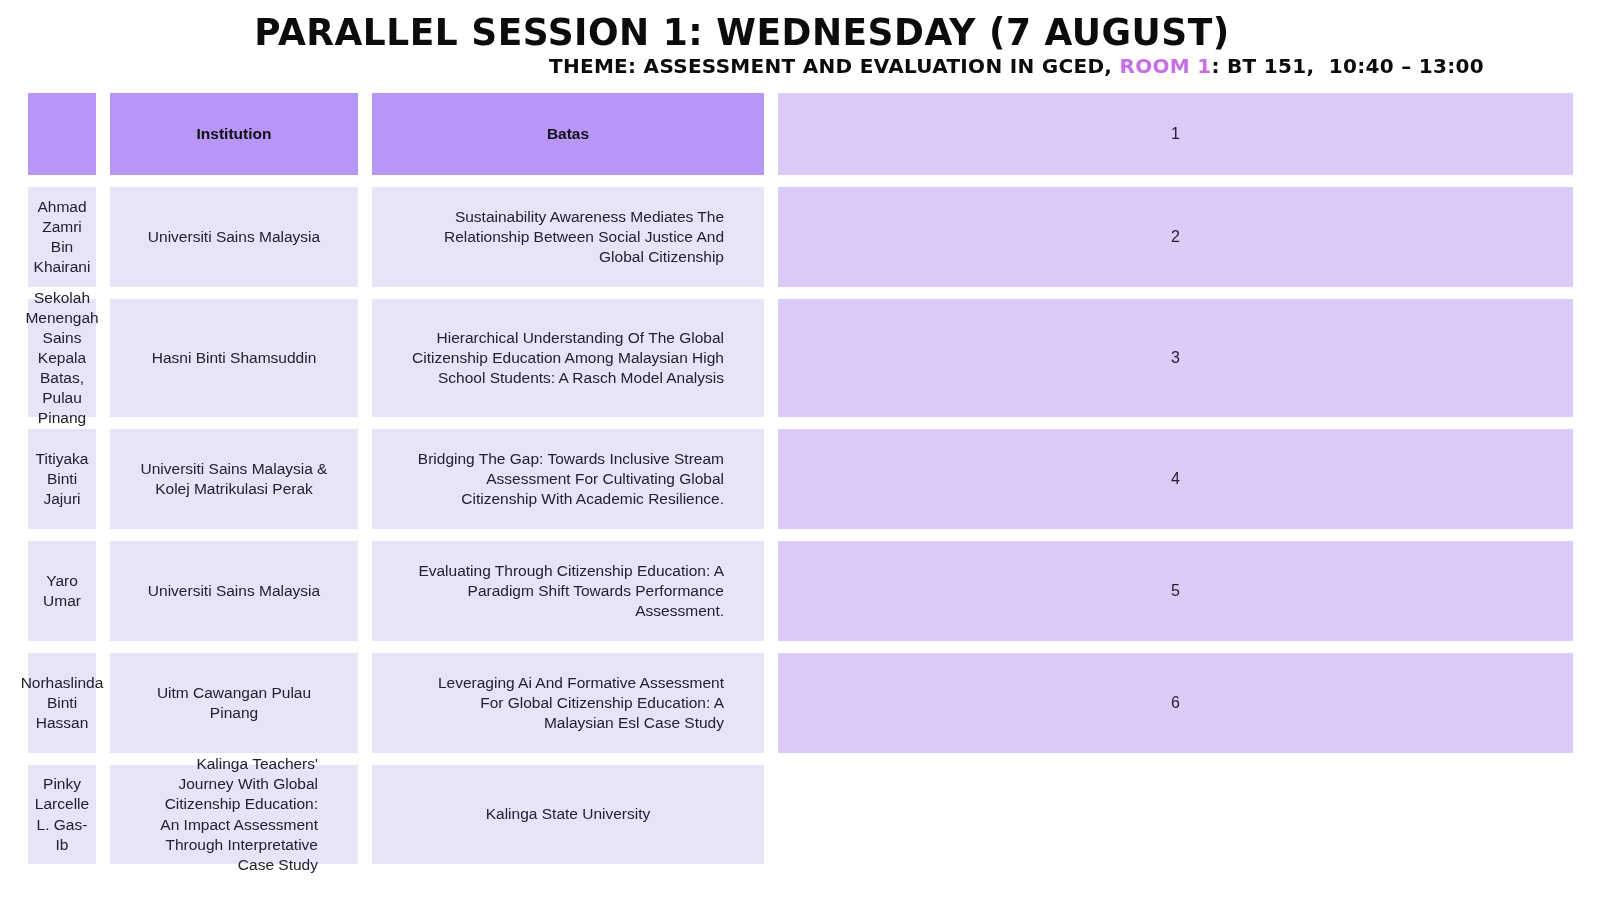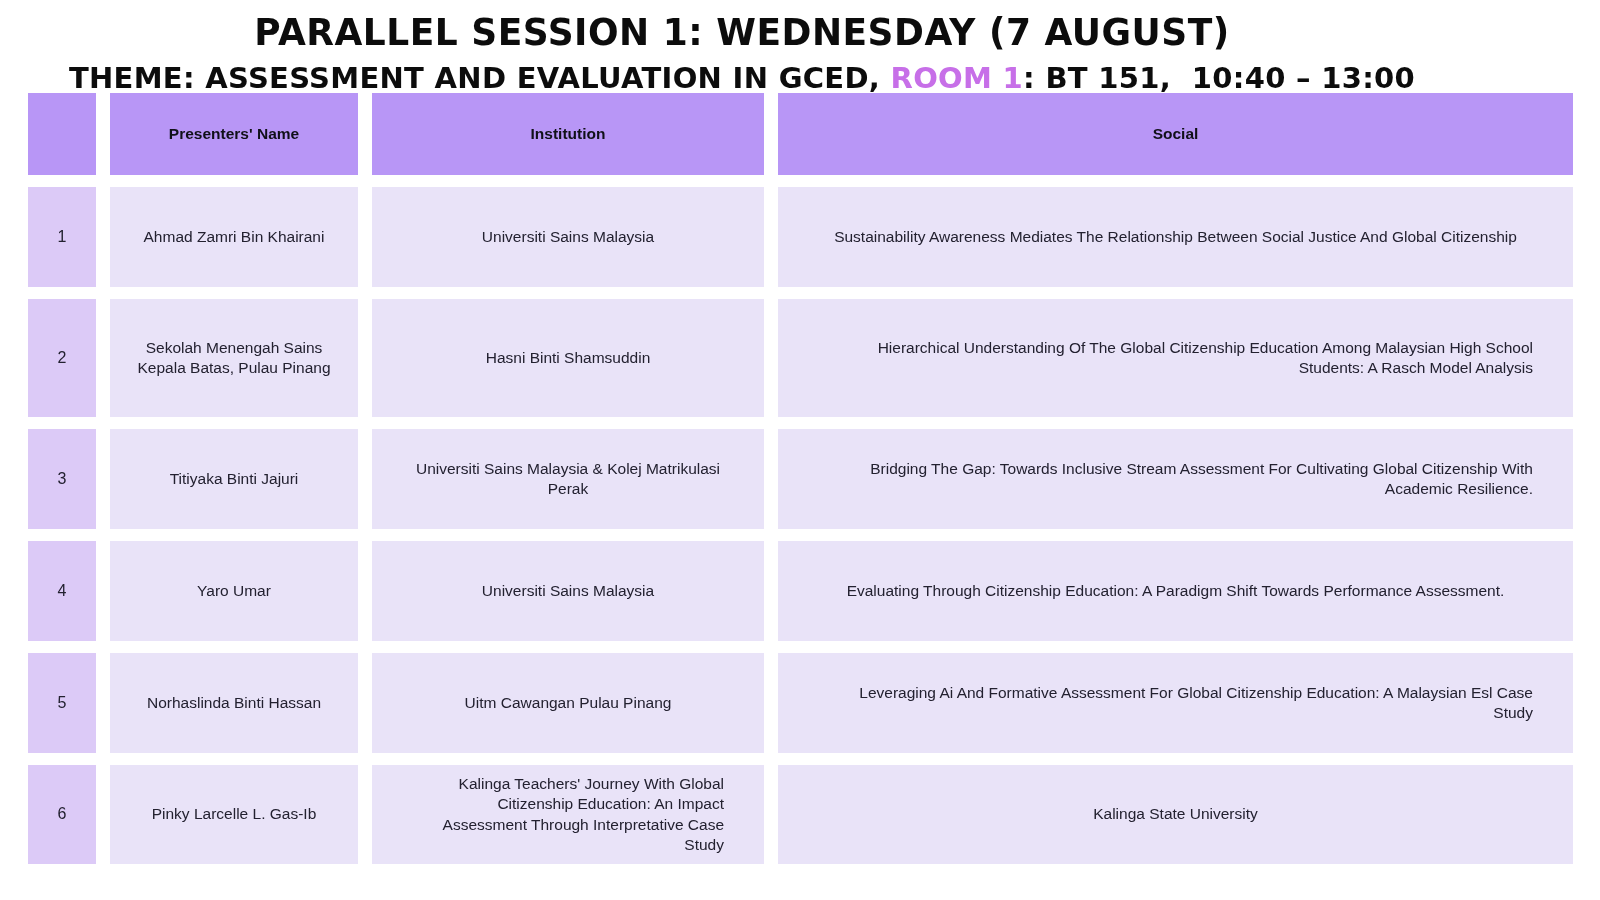--- a/index.html
+++ b/index.html
@@ -19,27 +19,28 @@
     margin-top: 10px;
     font-family: "DejaVu Sans", sans-serif;
     font-size: 36px;
     font-weight: 800;
     letter-spacing: 0.5px;
     color: #0c0c0c;
     transform: scaleY(1.05);
     transform-origin: top center;
   }
   .session-subtitle {
-    margin-top: 10px;
+    margin-top: 3px;
     font-family: "DejaVu Sans", sans-serif;
-    font-size: 29px;
+    font-size: 20px;
     font-weight: 800;
     letter-spacing: 0.3px;
     color: #0c0c0c;
     white-space: pre;
+    text-align: right;
   }
   .room-accent {
     color: #c76fe8;
   }
   .schedule-table {
     position: absolute;
     left: 28px;
     top: 93px;
     width: 1545px;
     display: grid;
@@ -82,23 +83,22 @@
 <body>
 
 <div class="page-header">
   <div class="session-title">PARALLEL SESSION 1: WEDNESDAY (7 AUGUST)</div>
   <div class="session-subtitle"><span>THEME: ASSESSMENT AND EVALUATION IN GCED, </span><span class="room-accent">ROOM 1</span><span>: BT 151,  10:40 – 13:00</span></div>
 </div>
 
 <div class="schedule-table">
 
   <div class="cell head"></div>
-  <div class="cell head">Presenters'  Name</div>
   <div class="cell head">Institution</div>
-  <div class="cell head">Social</div>
+  <div class="cell head">Batas</div>
 
   <div class="cell num">1</div>
   <div class="cell data">Ahmad Zamri Bin Khairani</div>
   <div class="cell data">Universiti Sains Malaysia</div>
   <div class="cell data title-col">Sustainability Awareness Mediates The Relationship Between Social Justice And Global Citizenship</div>
 
   <div class="cell num">2</div>
   <div class="cell data">Sekolah Menengah Sains Kepala Batas, Pulau Pinang</div>
   <div class="cell data">Hasni Binti Shamsuddin</div>
   <div class="cell data title-col">Hierarchical Understanding Of The Global Citizenship Education Among Malaysian High School Students: A Rasch Model Analysis</div>

